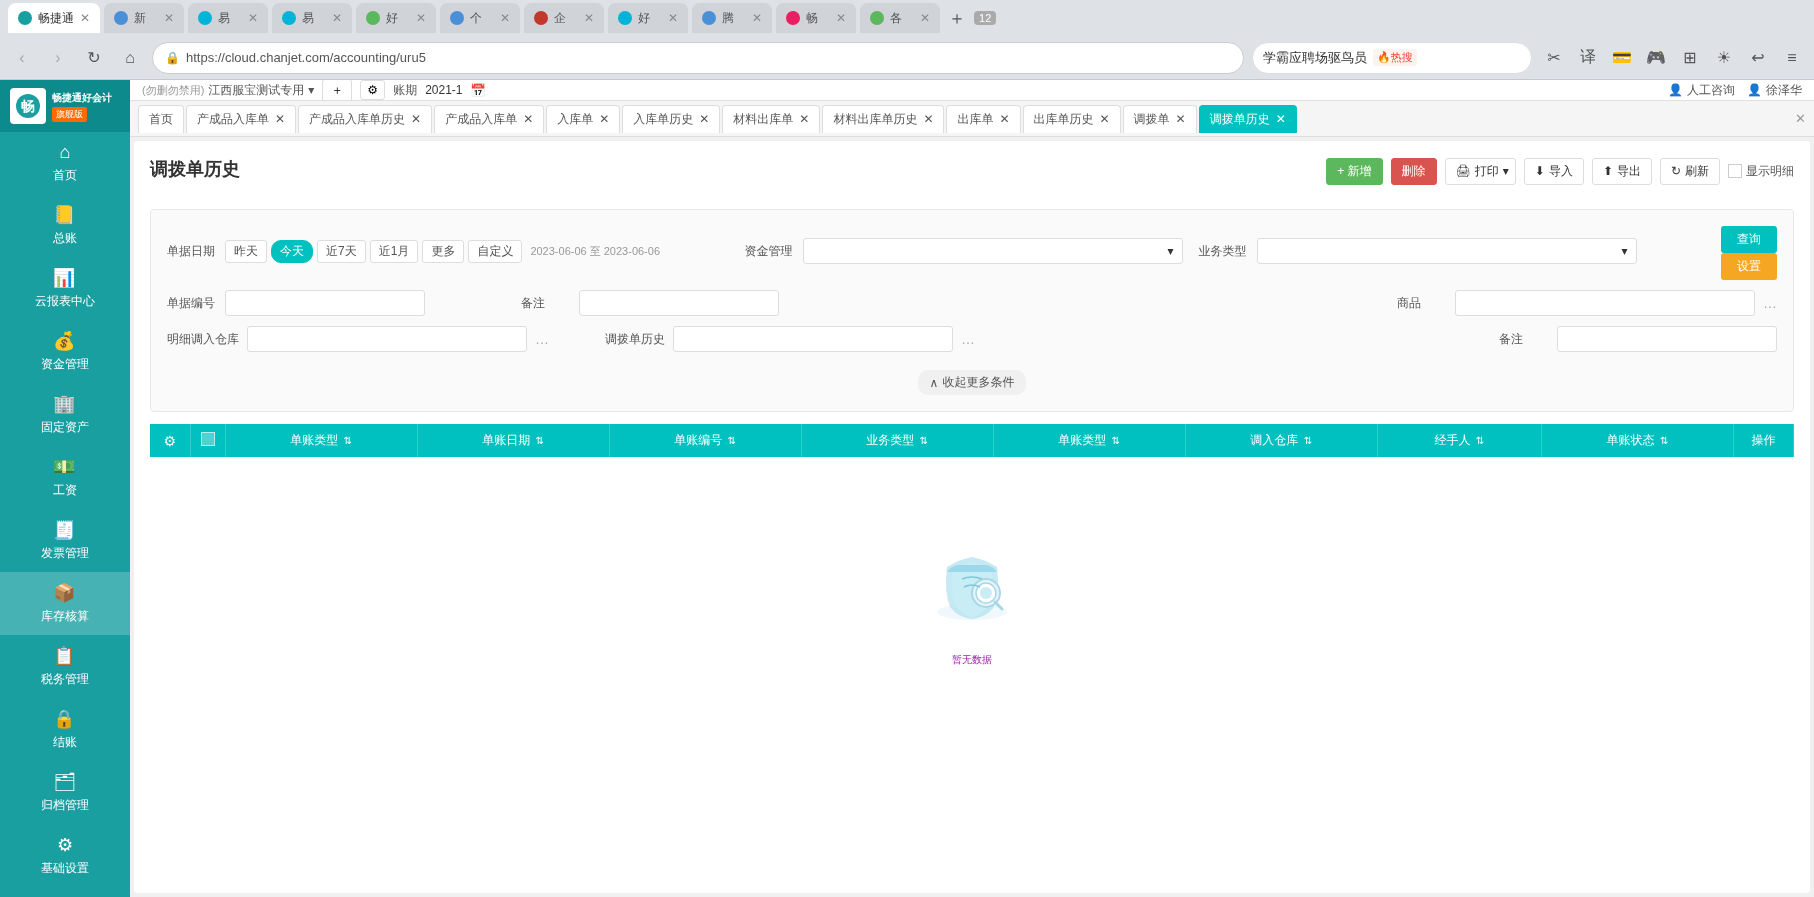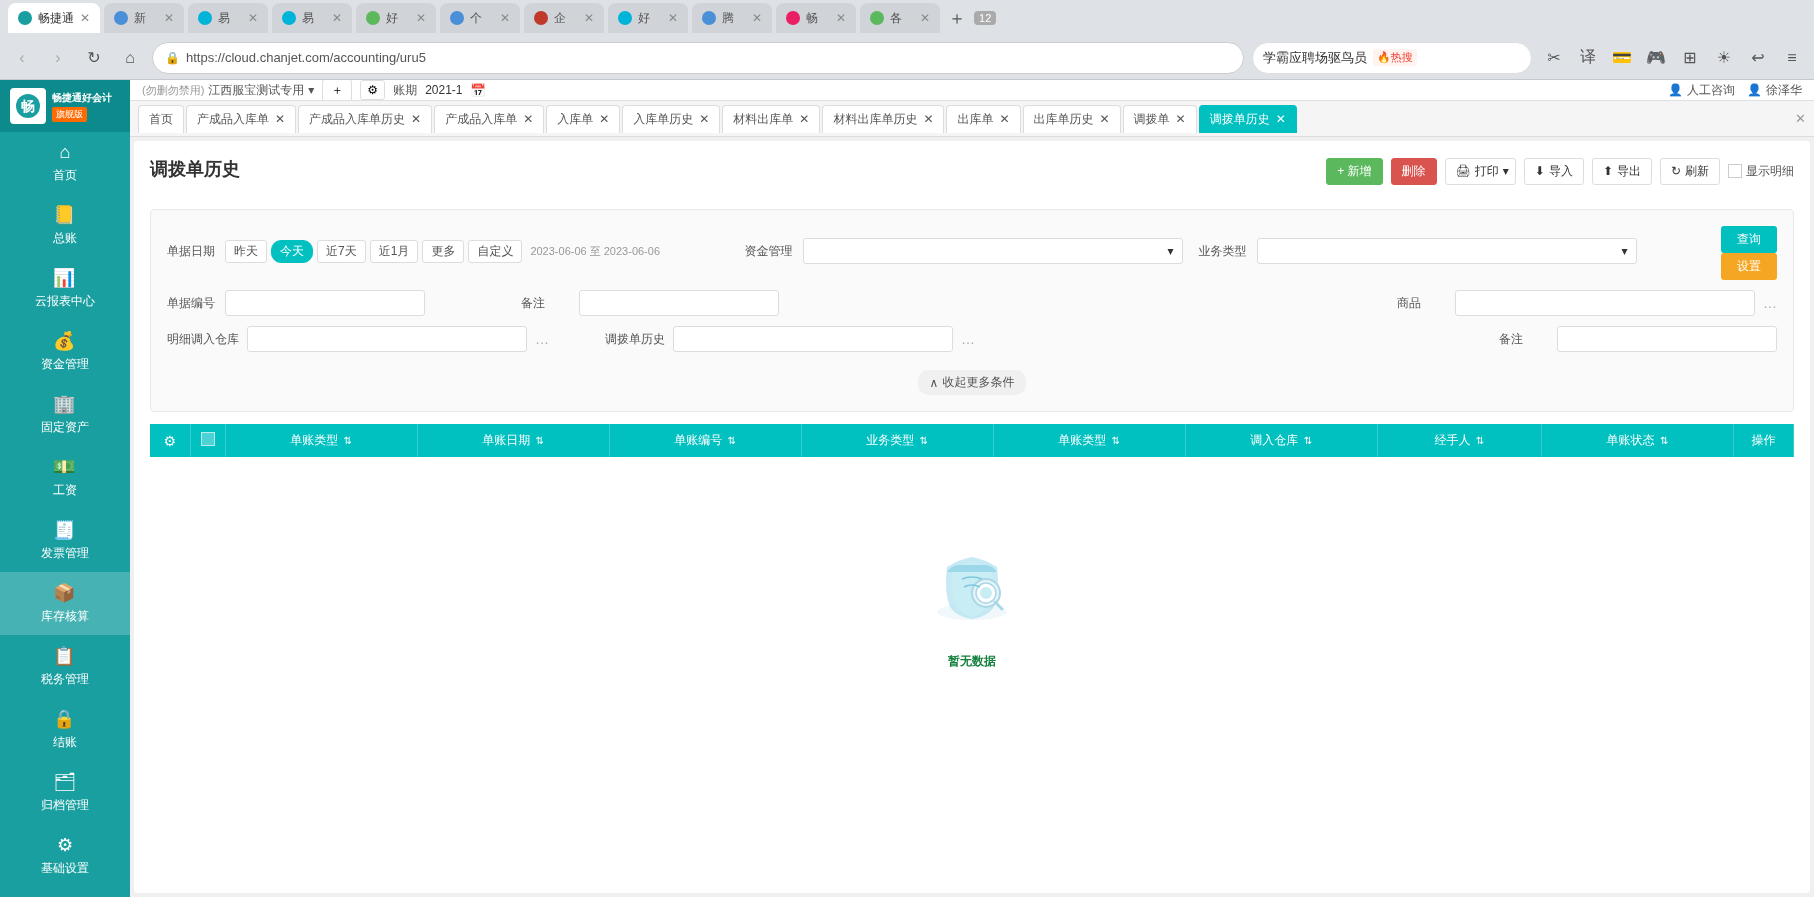--- a/index.html
+++ b/index.html
@@ -103,21 +103,21 @@
     .sort-arrows { font-size: 10px; margin-left: 2px; }
     .data-table .th-settings { width: 40px; text-align: center; }
     .data-table .th-check { width: 30px; text-align: center; }
     .data-table .th-action { width: 60px; text-align: center; }
     .check-icon { width: 14px; height: 14px; background: rgba(255,255,255,0.3); border: 1px solid rgba(255,255,255,0.6); display: inline-block; }
     .settings-th-icon { color: white; font-size: 14px; }
 
     
     .empty-state { display: flex; flex-direction: column; align-items: center; justify-content: center; padding: 80px 0; }
     .empty-icon { width: 100px; height: 100px; position: relative; margin-bottom: 16px; }
-    .empty-text { color: #15803d; font-size: 12px; font-weight: bold; }
+    .empty-text { color: #a21caf; font-size: 10px; }
 
     
     .collapse-row { display: flex; justify-content: center; padding: 4px 0; }
   </style>
 </head>
 <body>
 
 <div class="browser-chrome">
   <div class="browser-tab active">
     <div class="tab-favicon" style="background:#1a9fa0;"></div>

